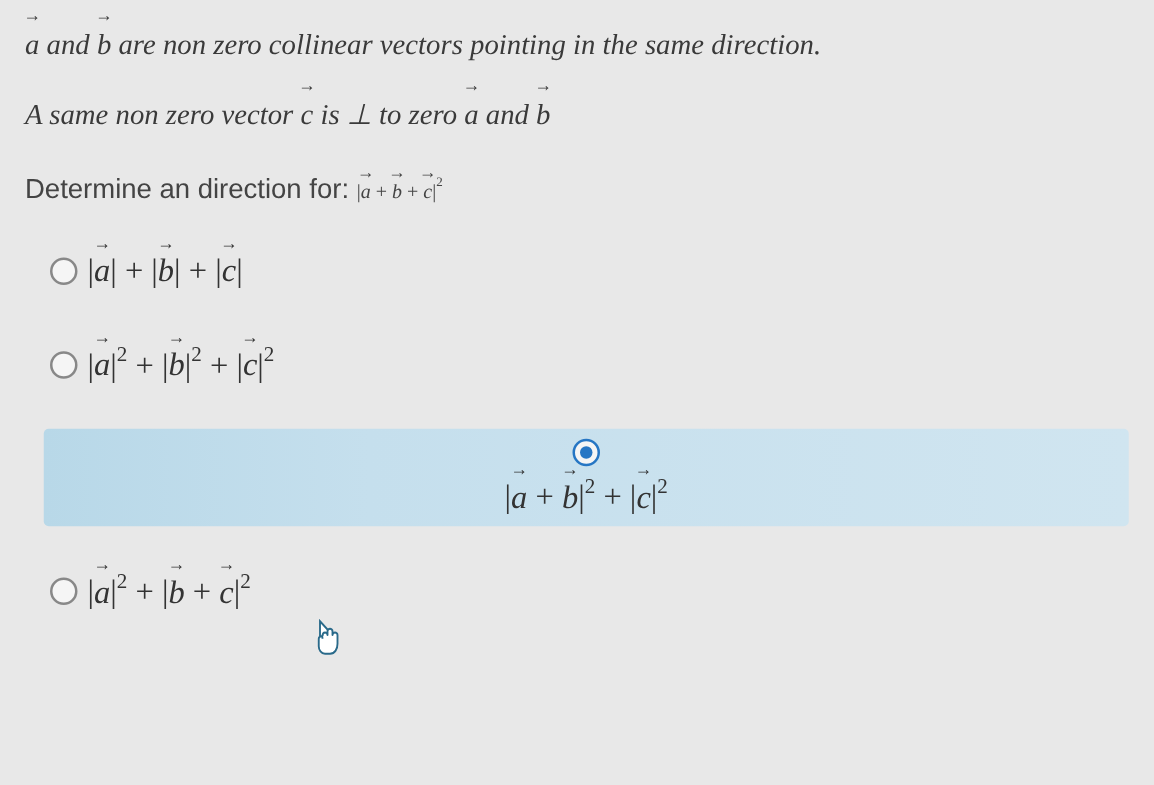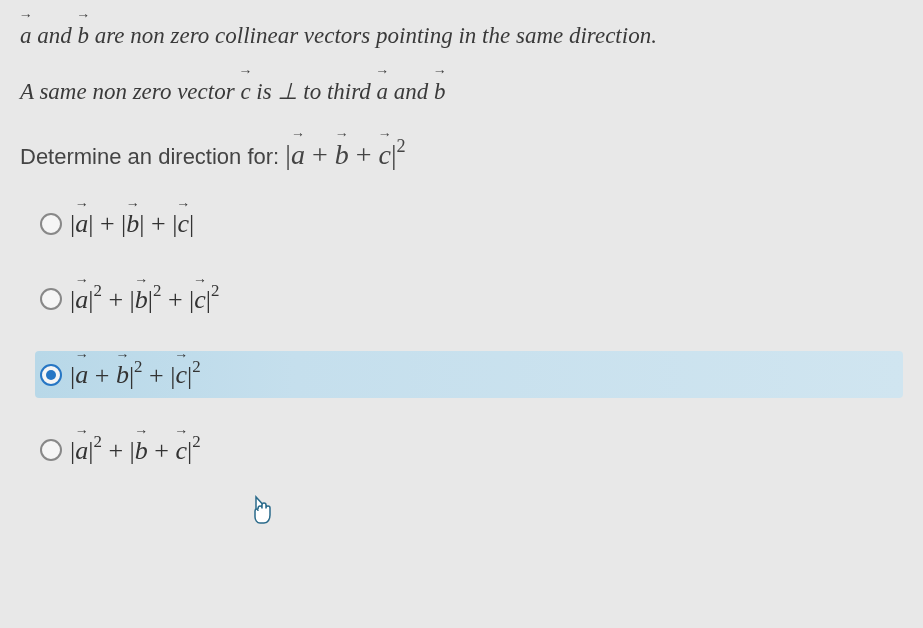--- a/index.html
+++ b/index.html
@@ -29,37 +29,38 @@
     }
     .determine {
       font-family: Arial, Helvetica, sans-serif;
       font-style: normal;
       font-size: 22px;
       color: #444;
       margin-bottom: 30px;
     }
     .determine .math {
       font-family: 'Times New Roman', serif;
-      font-size: 28px;
+      font-size: 16px;
     }
     .options {
       display: flex;
       flex-direction: column;
       gap: 28px;
       padding-left: 15px;
     }
     .option {
       display: flex;
       align-items: center;
       gap: 8px;
       padding: 8px 5px;
       border-radius: 4px;
     }
     .option.selected {
       background: linear-gradient(to right, #b8d8e8 0%, #c5dfed 30%, #d0e5f0 100%);
+      flex-direction: column;
     }
     .radio {
       width: 22px;
       height: 22px;
       border: 2px solid #888;
       border-radius: 50%;
       background: #f5f5f5;
       display: flex;
       align-items: center;
       justify-content: center;
@@ -111,21 +112,21 @@
     }
   </style>
 </head>
 <body>
 
 <div class="problem-text">
   <p>
     <span class="vec">a</span><span> and </span><span class="vec">b</span><span> are non zero collinear vectors pointing in the same direction.</span>
   </p>
   <p>
-    <span>A same non zero vector </span><span class="vec">c</span><span> is ⊥ to third </span><span class="vec">a</span><span> and </span><span class="vec">b</span>
+    <span>A same non zero vector </span><span class="vec">c</span><span> is ⊥ to zero </span><span class="vec">a</span><span> and </span><span class="vec">b</span>
   </p>
 </div>
 
 <div class="determine">
   <span>Determine an direction for: </span>
   <span class="math">|<span class="vec">a</span> + <span class="vec">b</span> + <span class="vec">c</span>|<sup>2</sup></span>
 </div>
 
 <div class="options">
 

